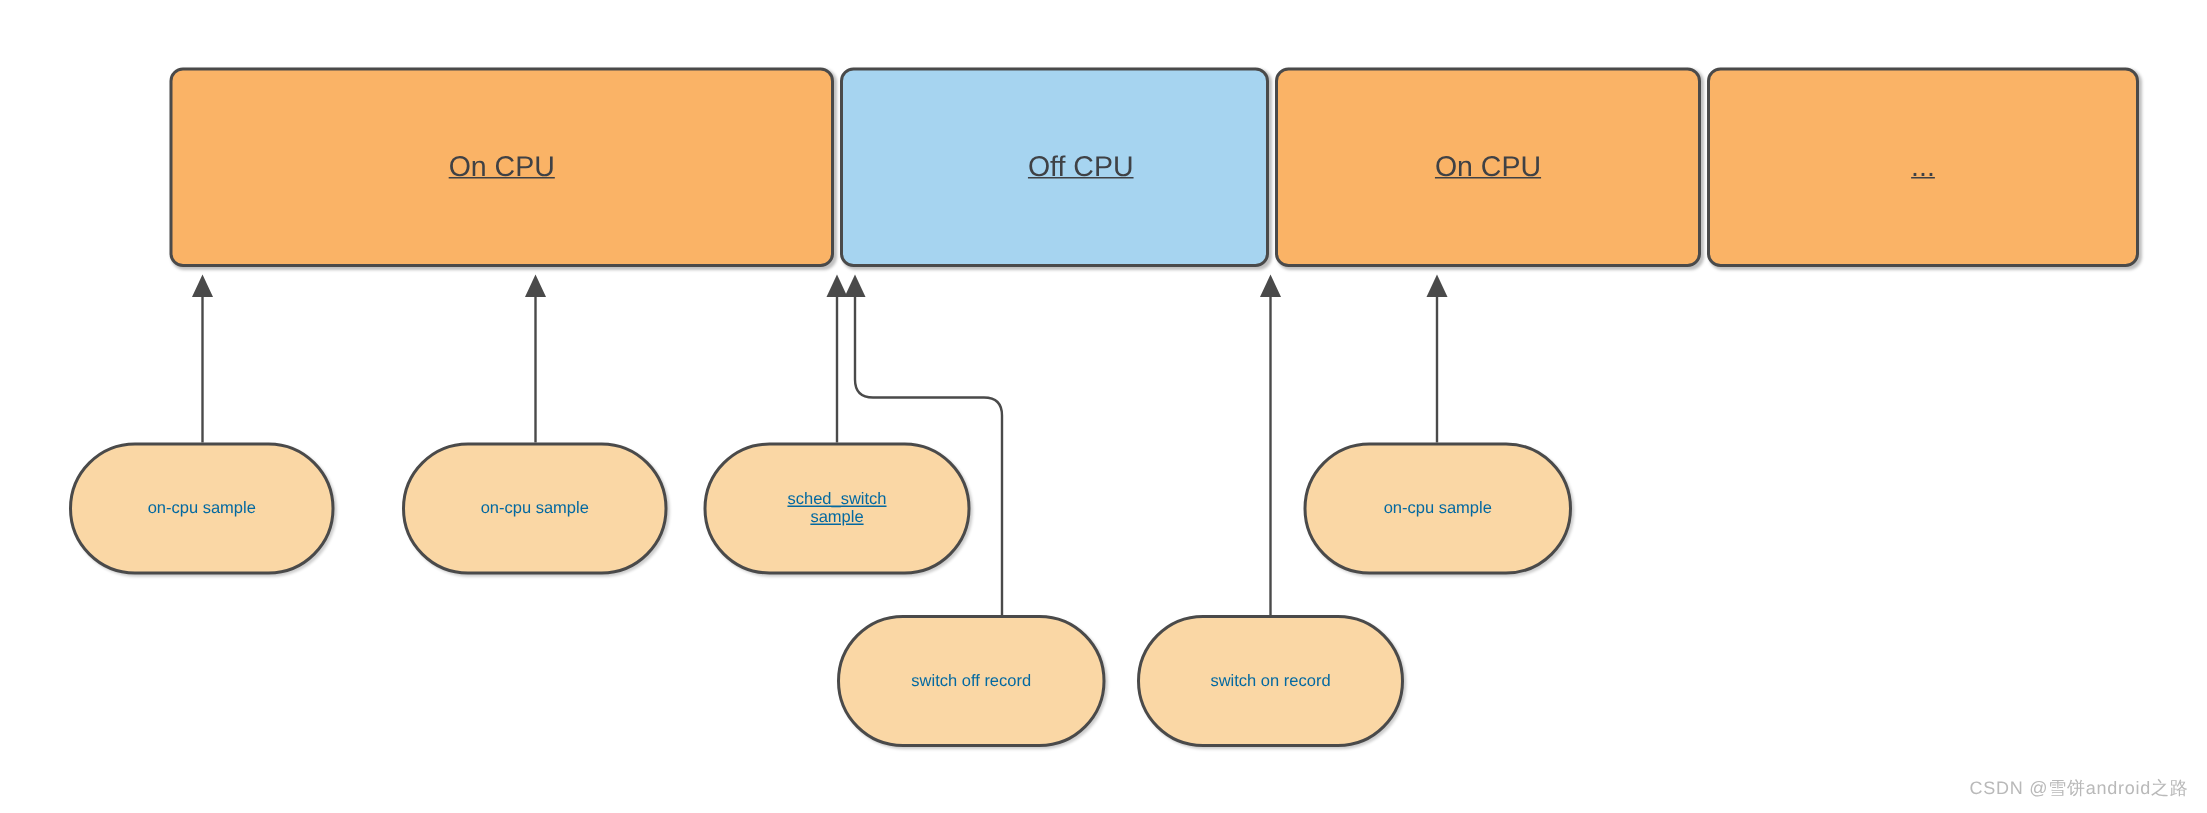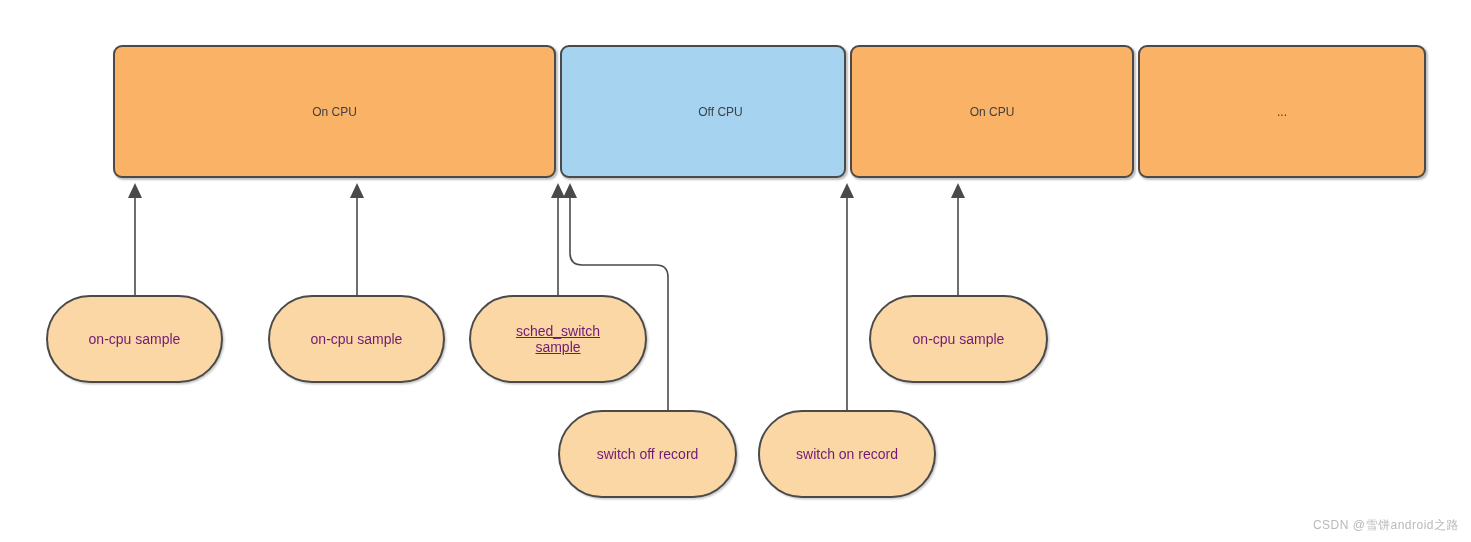--- a/index.html
+++ b/index.html
@@ -20,43 +20,44 @@
   .tl-box {
     position: absolute;
     top: 45px;
     height: 133px;
     box-sizing: border-box;
     border: 2px solid #4a4a4a;
     border-radius: 9px;
     display: flex;
     align-items: center;
     justify-content: center;
-    font-size: 12px;
+    font-size: 19px;
     color: #3f4145;
     box-shadow: 1.5px 1.5px 2px rgba(0,0,0,0.25);
+    text-decoration: underline;
   }
   .tl-on  { background: #FAB366; }
   .tl-off { background: #A6D4F0; }
   .b1 { left: 113px;  width: 443px; }
   .b2 { left: 560px;  width: 286px; padding-left: 35px; }
   .b3 { left: 850px;  width: 284px; }
   .b4 { left: 1138px; width: 288px; }
   .pill {
     position: absolute;
     height: 88px;
     box-sizing: border-box;
     border: 2px solid #4a4a4a;
     border-radius: 44px;
     background: #FAD7A5;
     display: flex;
     align-items: center;
     justify-content: center;
     text-align: center;
-    font-size: 14px;
-    color: #701a75;
+    font-size: 11px;
+    color: #0369a1;
     white-space: pre-line;
     box-shadow: 1.5px 1.5px 2px rgba(0,0,0,0.2);
     padding: 0 18px;
   }
   .p1 { left: 46px;  top: 295px; width: 177px; }
   .p2 { left: 268px; top: 295px; width: 177px; }
   .p3 { left: 469px; top: 295px; width: 178px; text-decoration: underline; }
   .p4 { left: 869px; top: 295px; width: 179px; }
   .p5 { left: 558px; top: 410px; width: 179px; }
   .p6 { left: 758px; top: 410px; width: 178px; }

